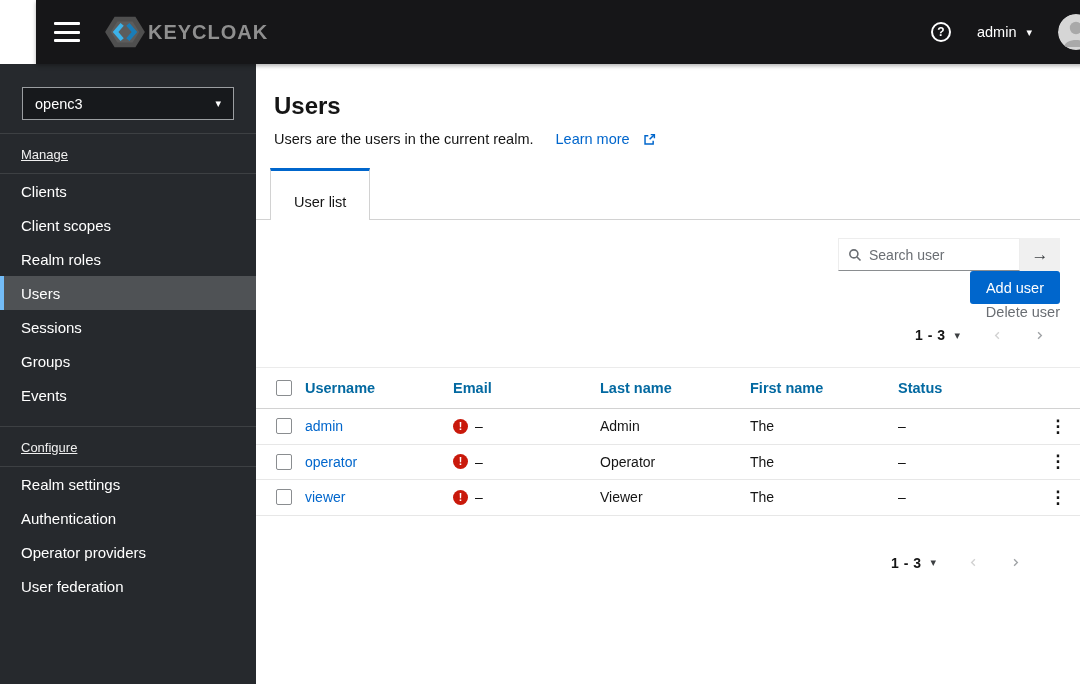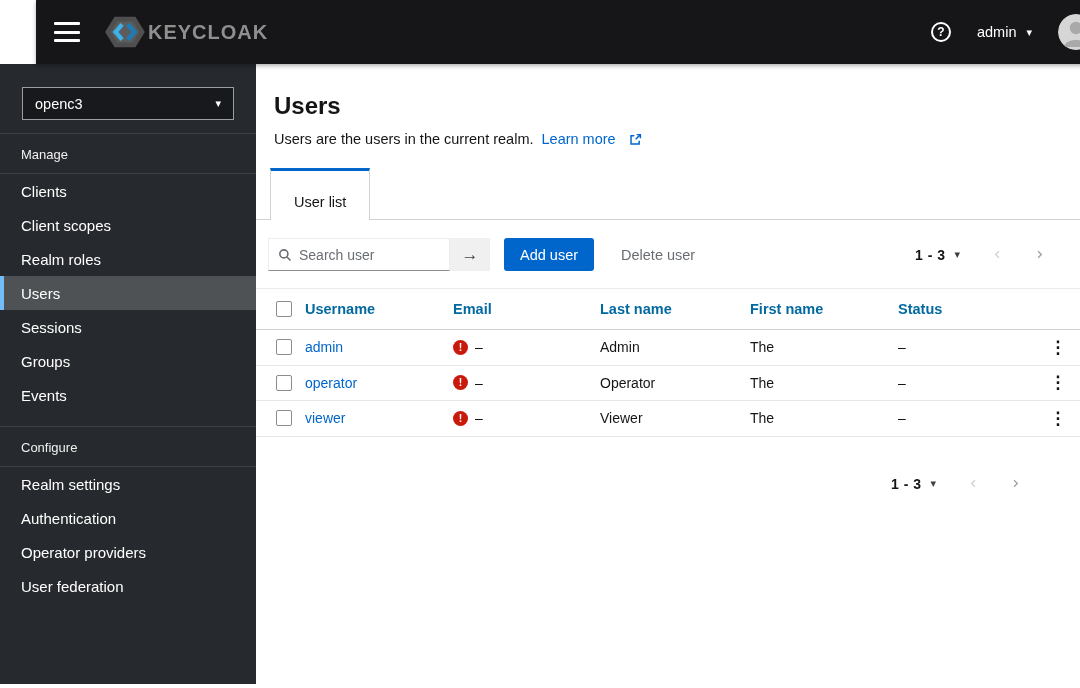--- a/index.html
+++ b/index.html
@@ -27,44 +27,44 @@
 
   
   .sidebar { position:absolute; top:64px; left:0; width:256px; bottom:4px;
     background:#26292d; }
   .realm-select { margin:23px 22px 13px 22px; height:33px; width:212px;
     background:#17191c; border:1px solid #9b9ea1; display:flex; align-items:center;
     justify-content:space-between; padding:0 12px; color:#fff; font-size:14.5px;
     cursor:pointer; }
   .realm-select .caret { color:#fff; }
   .nav-divider { border-top:1px solid #3d4043; }
-  .nav-section-title { padding:13px 0 11px 21px; font-size:13px; color:#f0f0f0; }
+  .nav-section-title { padding:13px 0 11px 21px; font-size:13px; color:#f0f0f0;text-decoration:underline; }
   .nav-item { display:block; width:100%; text-align:left; padding:8.5px 0 8.5px 21px;
     background:none; border:none; color:#fff; font-size:15px; cursor:pointer;
     font-family:inherit; }
   .nav-item.active { background:#4f5255; border-left:4px solid #73bcf7;
     padding-left:17px; }
   .nav-gap { height:14px; }
 
   
   .main { position:absolute; top:64px; left:256px; width:824px; bottom:0; background:#fff; }
   .page-header { padding:28px 24px 0 18px; }
   .page-title { font-size:24px; font-weight:600; color:#151515; }
   .page-desc { margin-top:11px; font-size:14.5px; display:flex; align-items:center; }
-  .learn-more { margin-left:8px; color:#0066cc; font-size:14.5px; text-decoration:none;
+  .learn-more { margin-left:22px; color:#0066cc; font-size:14.5px; text-decoration:none;
     display:inline-flex; align-items:center; gap:13px; cursor:pointer; }
 
   .tabs { margin-top:21px; padding-left:14px; border-bottom:1px solid #d2d2d2;
     display:flex; }
   .tab { padding:23px 23px 10px; font-size:14.5px; color:#151515; background:#fff;
     border:none; border-top:3px solid #0066cc; border-left:1px solid #d2d2d2;
     border-right:1px solid #d2d2d2; margin-bottom:-1px; cursor:pointer;
     font-family:inherit; }
 
-  .toolbar { display:flex; align-items:center; padding:18px 20px 17px 12px; }
+  .toolbar { display:flex; align-items:flex-end; padding:18px 20px 17px 12px;flex-direction:column; }
   .search-group { display:flex; height:33px; }
   .search-box { width:182px; background:#fff; border:1px solid #ededed;
     border-bottom:1px solid #8a8d90; display:flex; align-items:center; padding:0 9px; gap:7px; }
   .search-box input { border:none; outline:none; flex:1; font-size:14px;
     font-family:inherit; color:#151515; min-width:0; }
   .search-box input::placeholder { color:#6a6e73; }
   .search-submit { width:40px; background:#f0f0f0; border:none; font-size:17px;
     color:#3c3f42; cursor:pointer; }
   .btn-primary { margin-left:14px; height:33px; padding:0 16px; background:#0066cc;
     color:#fff; border:none; border-radius:3px; font-size:14.5px; cursor:pointer;

